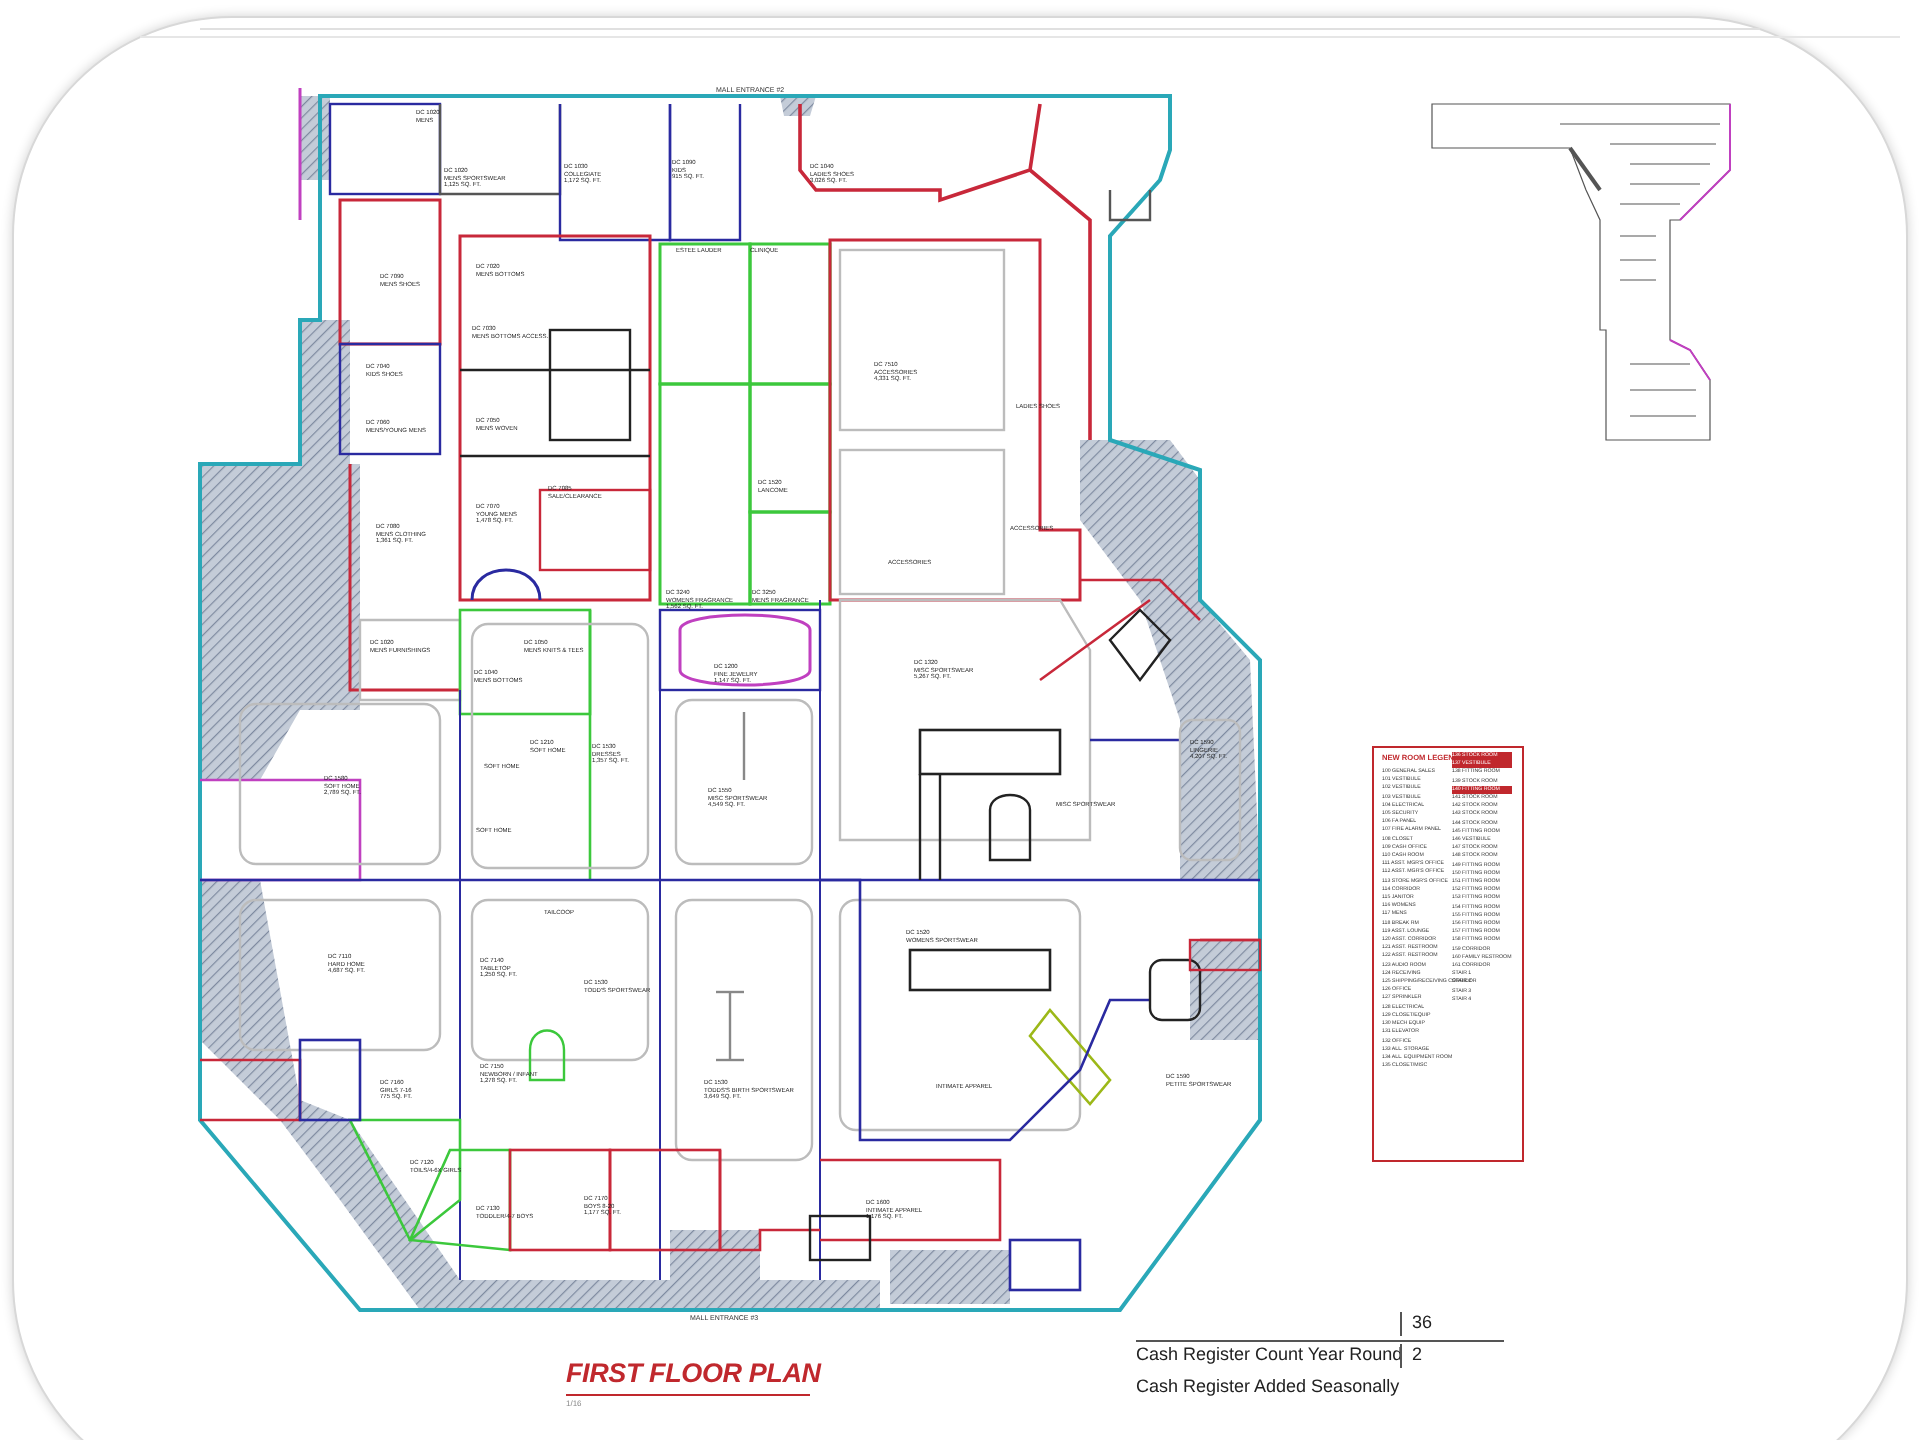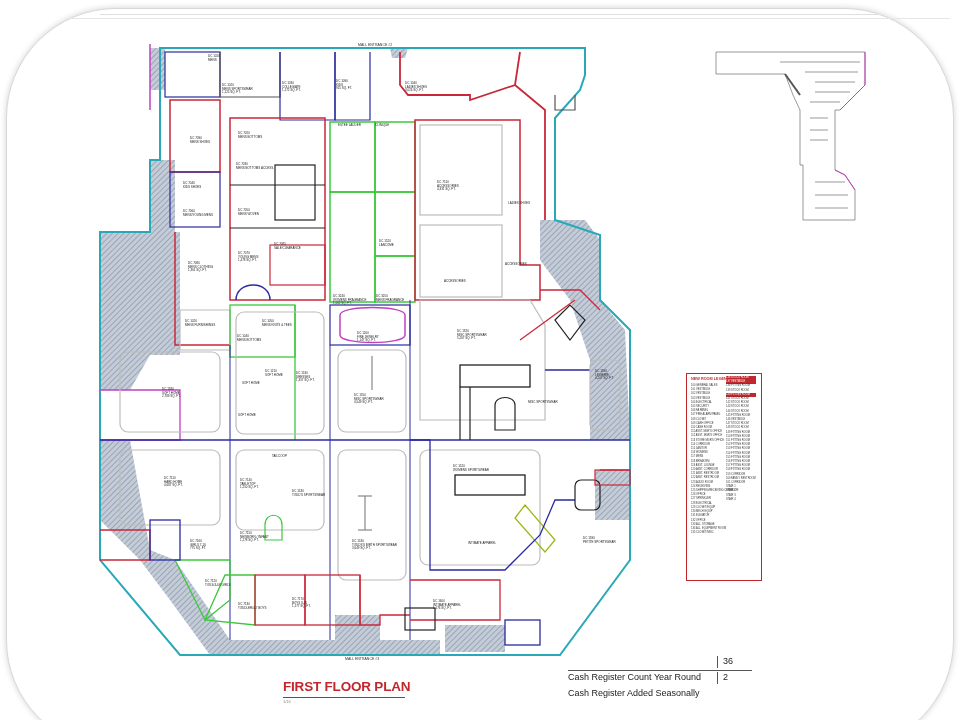--- a/index.html
+++ b/index.html
@@ -1,27 +1,27 @@
 <!DOCTYPE html>
 <html><head>
 <meta charset="utf-8">
 <style>
   html,body{margin:0;padding:0;}
   body{width:960px;height:720px;background:#fff;position:relative;overflow:hidden;font-family:"Liberation Sans",sans-serif;}
   .slide-frame{position:absolute;left:6px;top:8px;width:946px;height:740px;border:1px solid #d8d8d8;border-radius:110px;box-shadow:0 0 6px rgba(0,0,0,0.18);background:#fff;}
   .slide-inner-line{position:absolute;left:100px;top:14px;width:780px;height:1px;background:#e0e0e0;}
   .slide-inner-line2{position:absolute;left:70px;top:18px;width:880px;height:1px;background:#e6e6e6;}
   .plan{position:absolute;left:0;top:0;width:960px;height:720px;}
-  .title{position:absolute;left:283px;top:679px;color:#c0282d;font-size:13.5px;font-weight:bold;letter-spacing:-0.2px;}
+  .title{position:absolute;left:283px;top:679px;color:#c0282d;font-size:13.5px;font-weight:bold;letter-spacing:-0.2px;font-style:italic;}
   .title-underline{position:absolute;left:283px;top:697px;width:122px;height:1px;background:#c0282d;}
   .scale{position:absolute;left:283px;top:699px;font-size:4px;color:#888;}
   .cash-table{position:absolute;left:568px;top:656px;font-size:9px;color:#222;}
   .cash-row{position:relative;height:14px;width:184px;}
   .cash-row .lbl{position:absolute;left:0;top:16px;white-space:nowrap;}
-  .cash-row .val{position:absolute;left:132px;top:0;padding-left:5px;border-left:1px solid #555;height:12px;margin-left:17px;}
+  .cash-row .val{position:absolute;left:132px;top:0;padding-left:5px;border-left:1px solid #555;height:12px;}
   .cash-sep{width:184px;height:1px;background:#555;}
   .legend{position:absolute;left:686px;top:373px;width:74px;height:206px;border:1px solid #c0282d;background:#fff;}
   .legend-title{position:absolute;left:4px;top:3px;font-size:3.8px;font-weight:bold;color:#c0282d;}
   .legend-col{position:absolute;top:10px;font-size:2.6px;line-height:4.2px;color:#333;white-space:nowrap;}
   .legend-col.c1{left:4px;}
   .legend-col.c2{left:39px;top:2px;}
   .legend-col .hl{background:#c0282d;color:#fff;}
   .room-label{position:absolute;font-size:3px;line-height:3.6px;color:#222;white-space:nowrap;}
 </style>
 </head>

